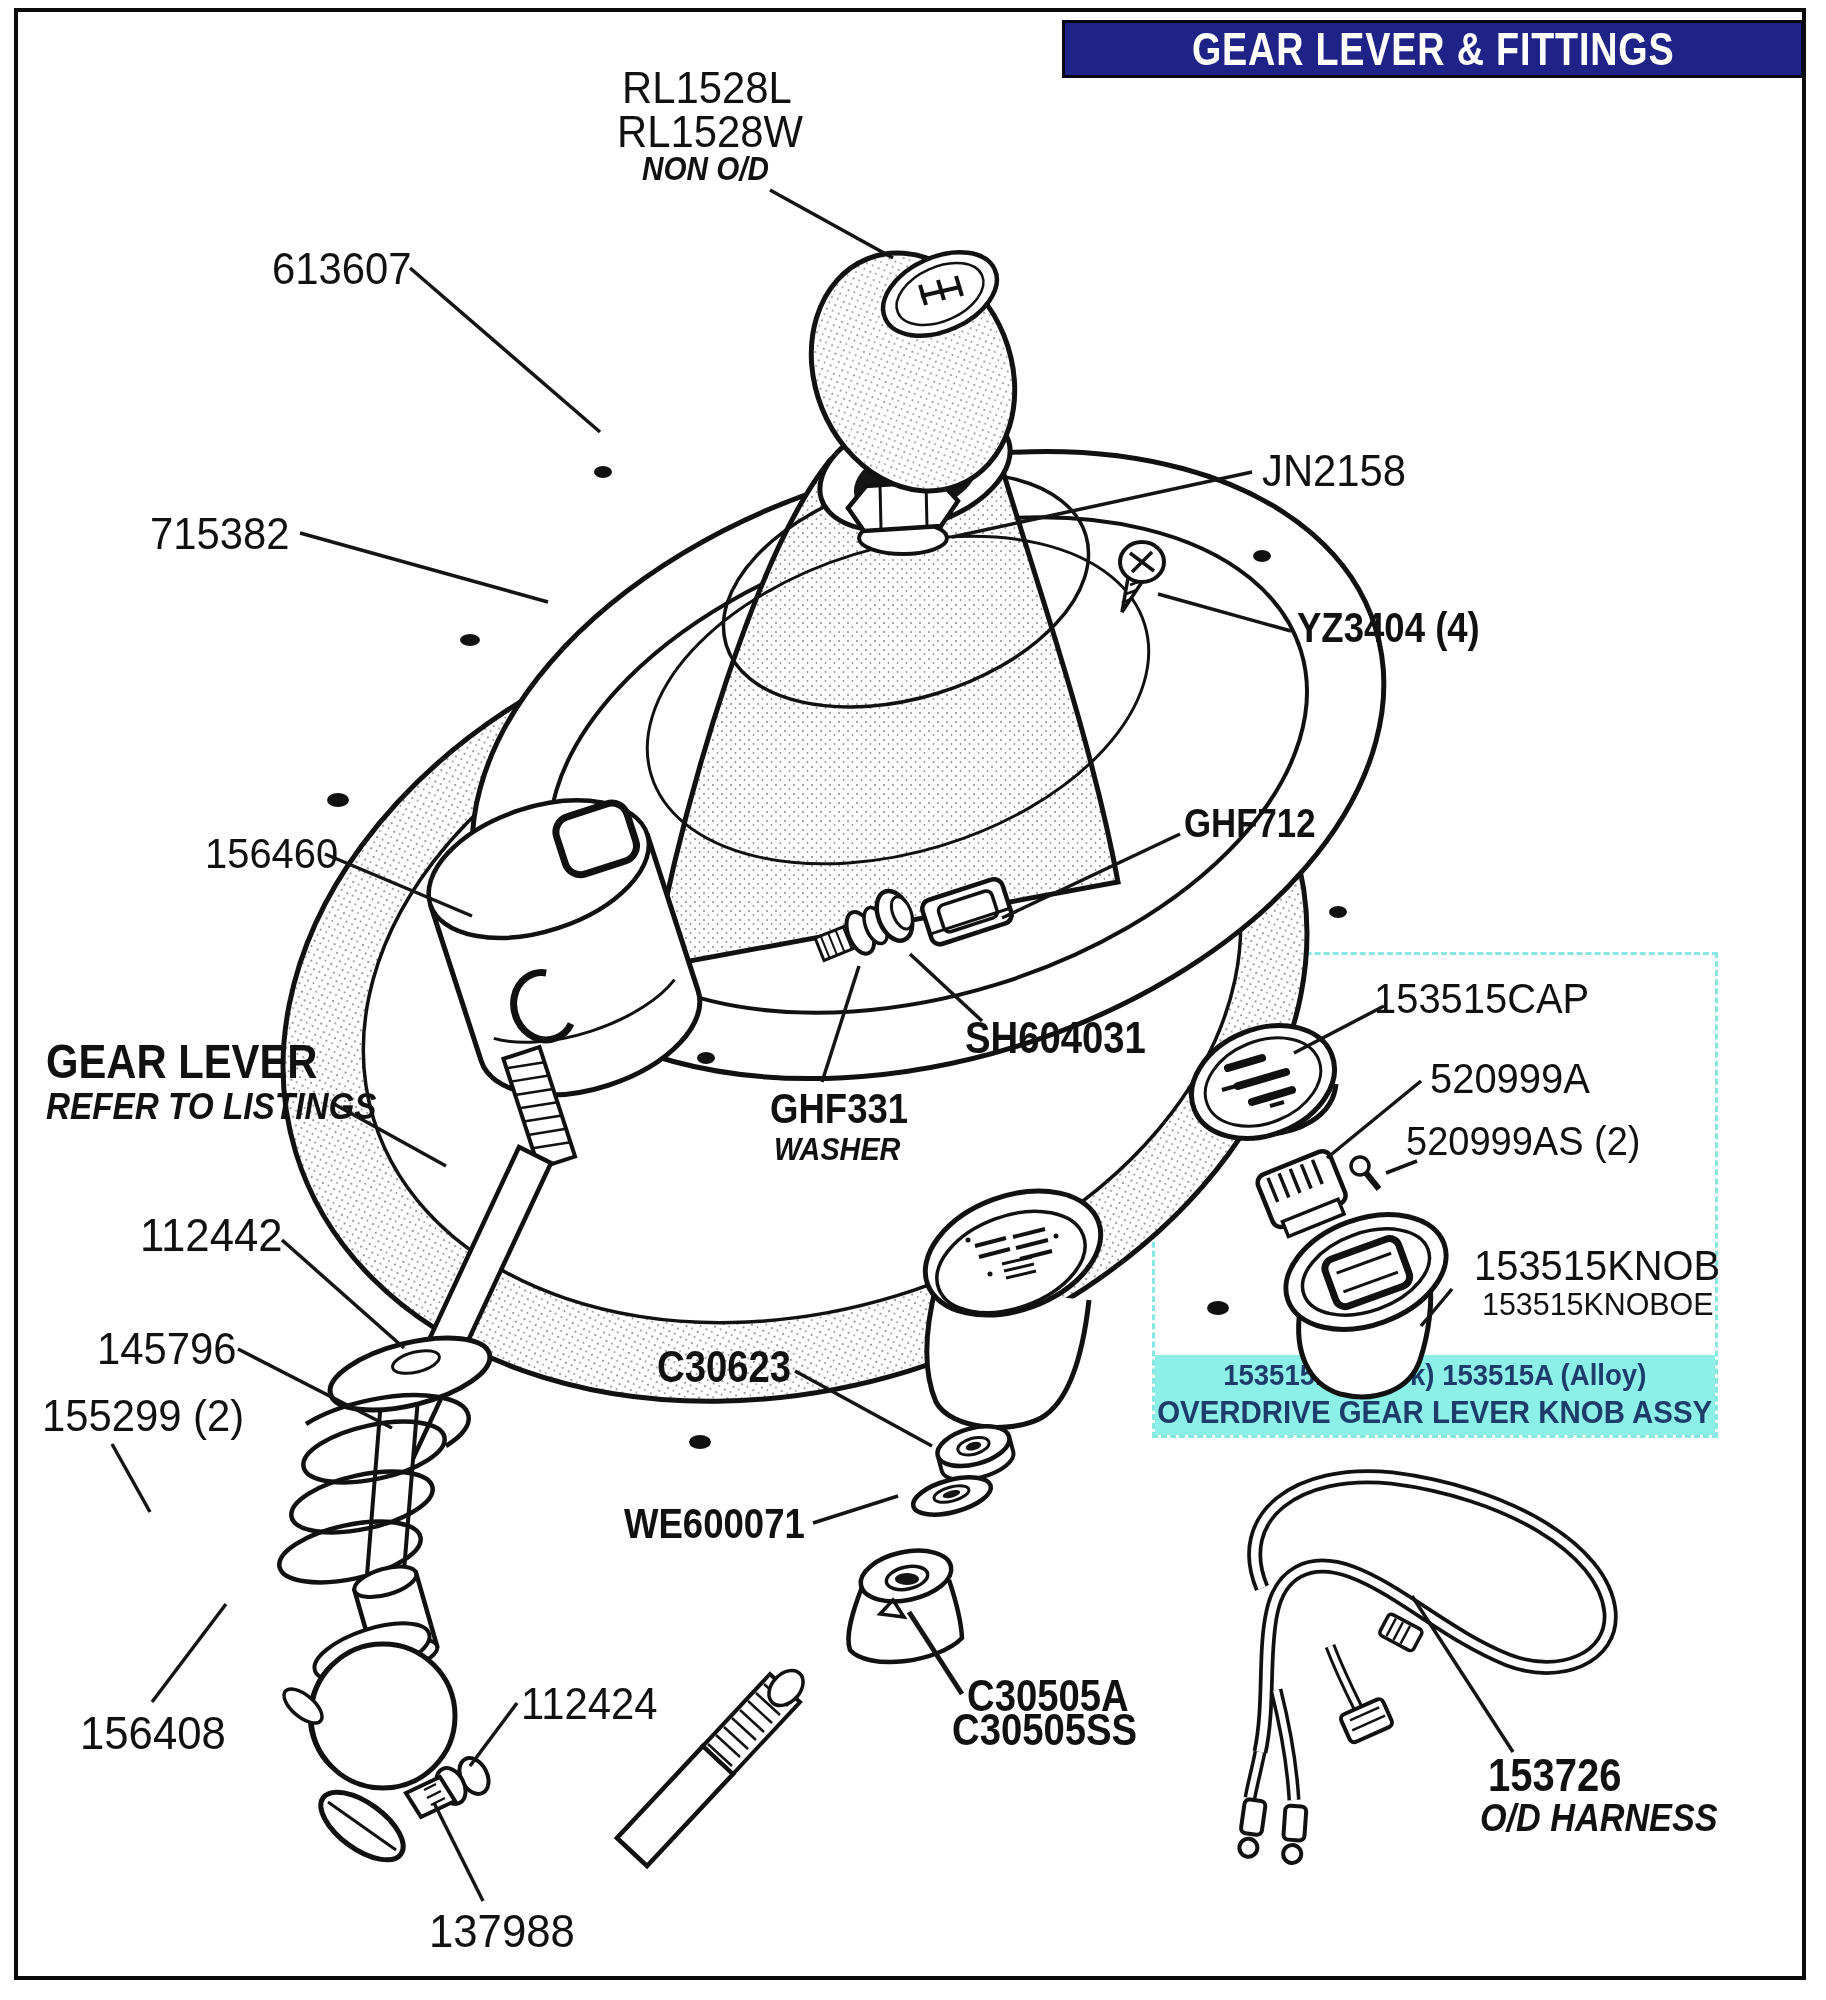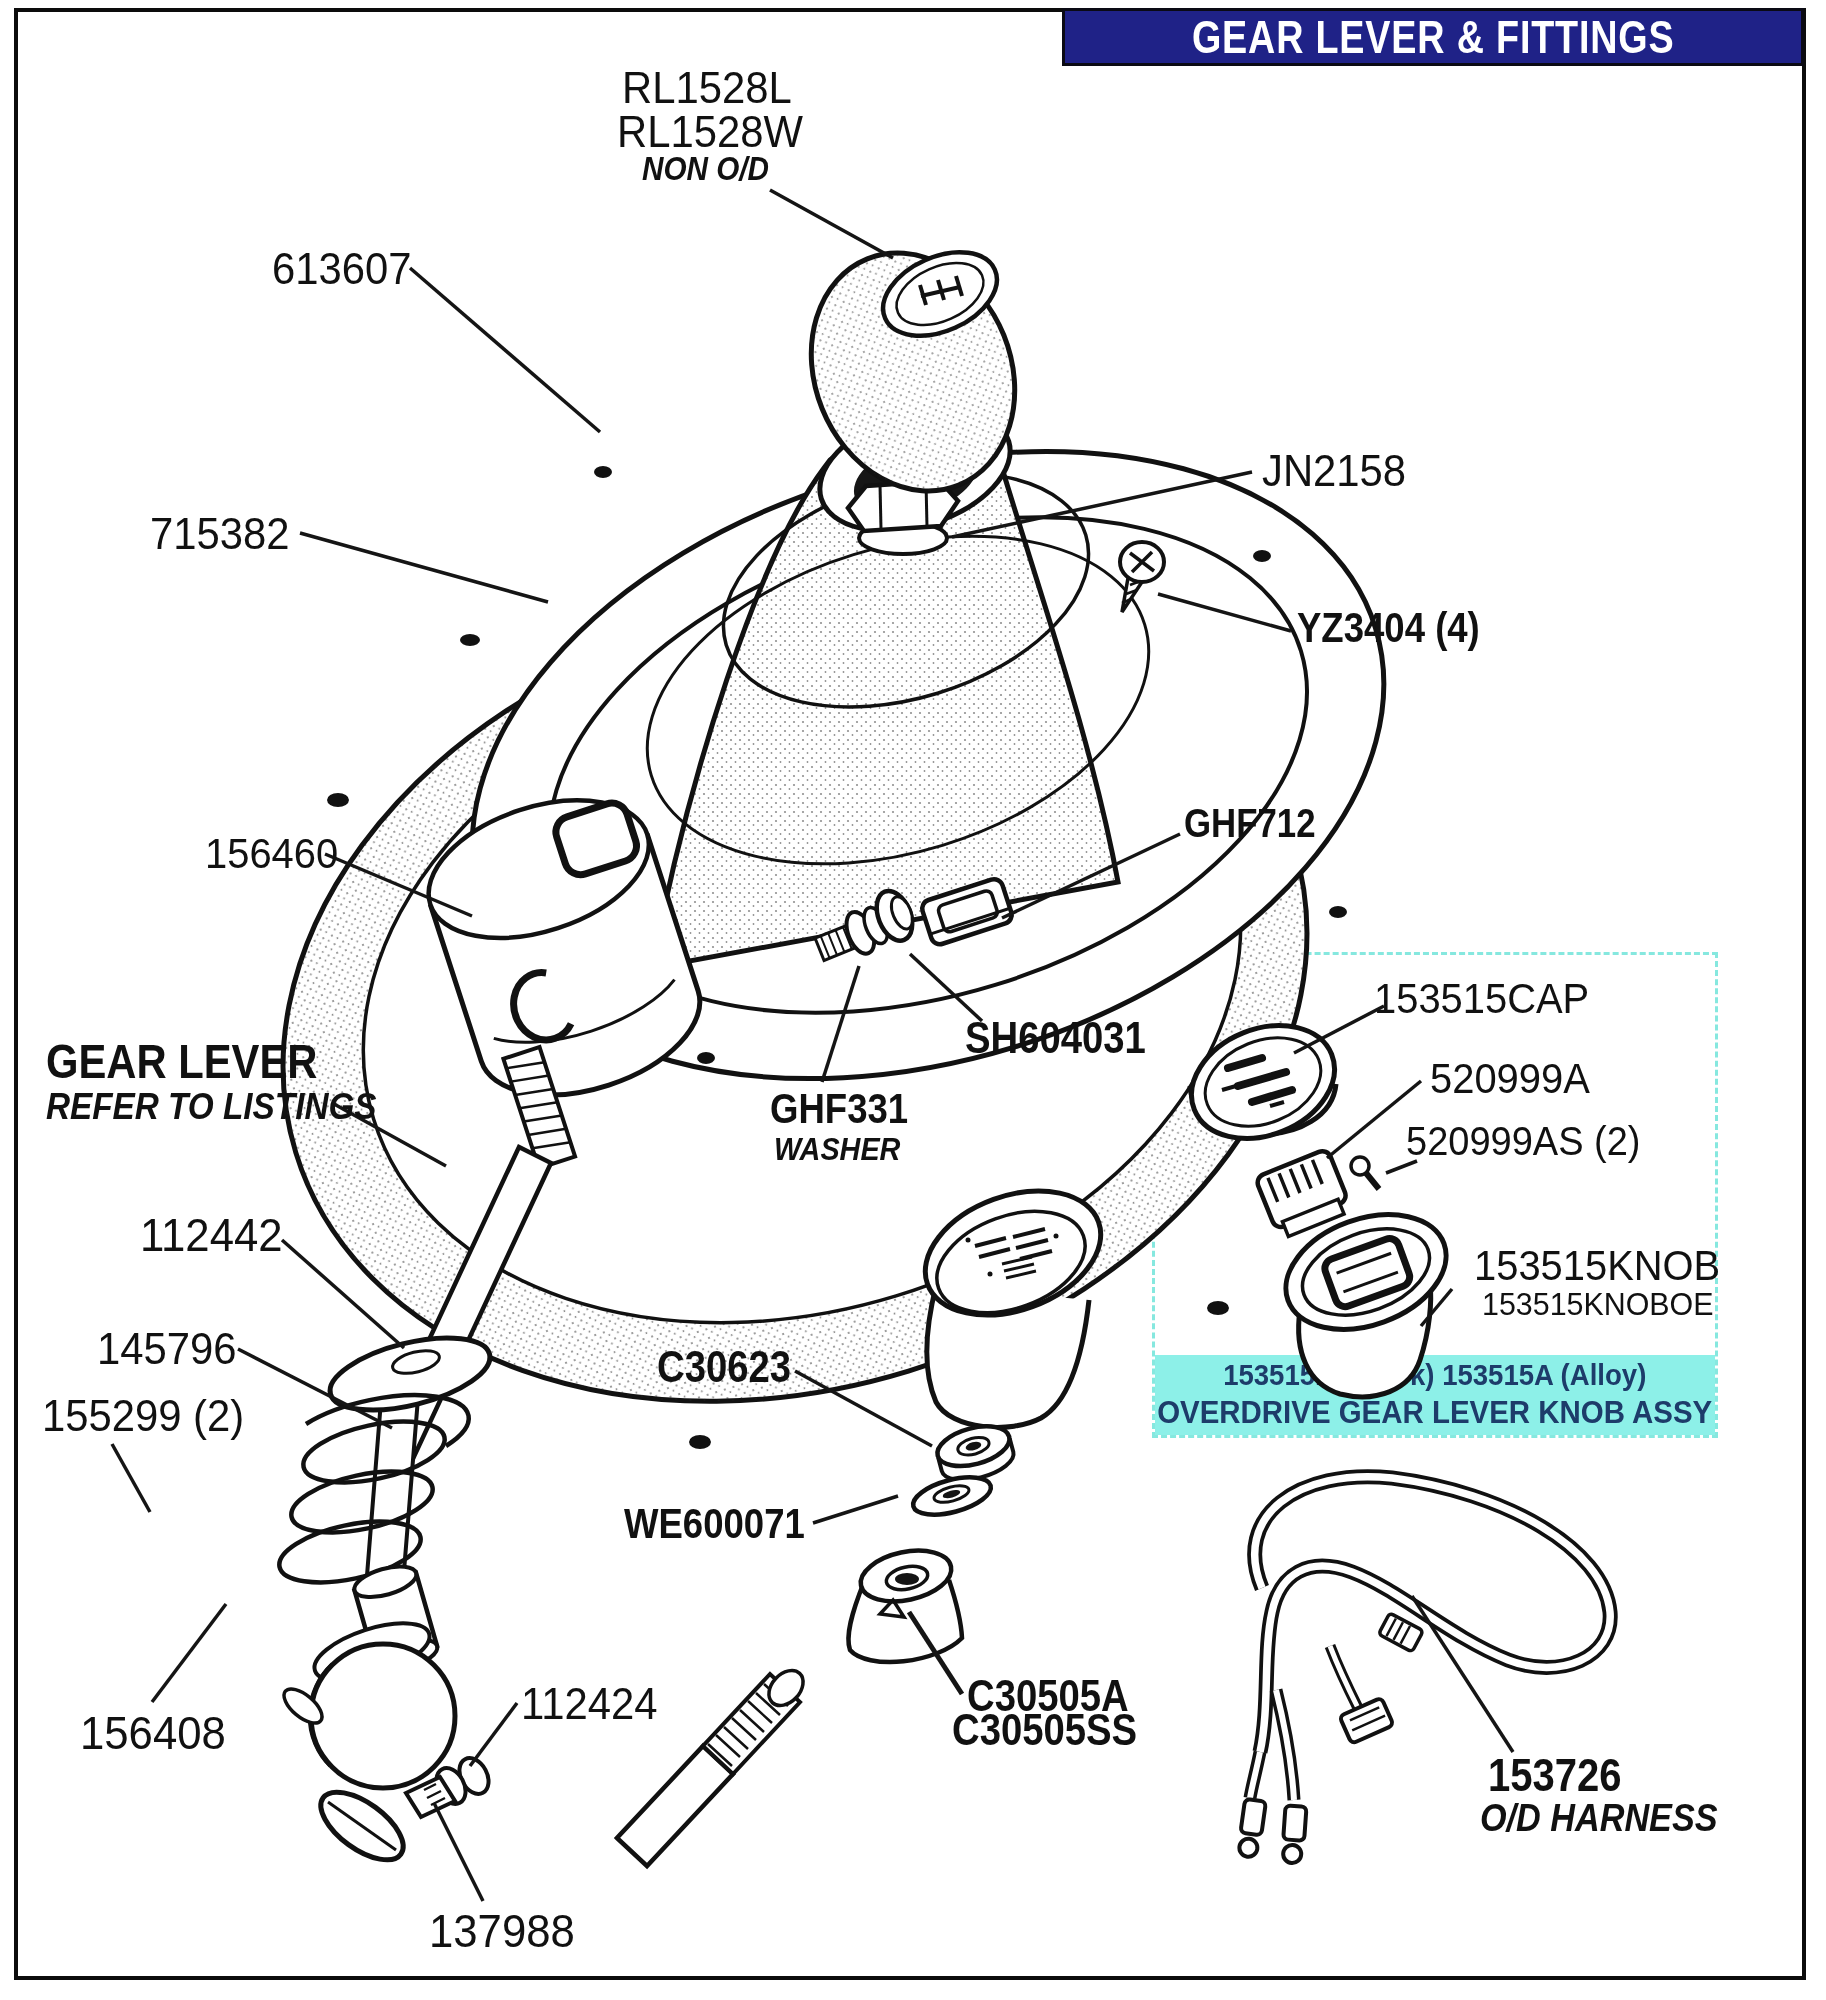--- a/index.html
+++ b/index.html
@@ -1,20 +1,20 @@
 <!DOCTYPE html>
 <html><head>
 <meta charset="utf-8">
 <style>
   html,body{margin:0;padding:0;}
   body{width:1826px;height:2000px;position:relative;background:#ffffff;overflow:hidden;
        font-family:"Liberation Sans",sans-serif;}
   .page-border{position:absolute;left:14px;top:8px;width:1792px;height:1972px;
        border:4px solid #0c0c0c;box-sizing:border-box;background:#fff;}
-  .banner{position:absolute;left:1062px;top:8px;width:742px;height:58px;background:#1f2287;
+  .banner{position:absolute;left:1062px;top:20px;width:742px;height:58px;background:#1f2287;
        border:3px solid #0a0a14;box-sizing:border-box;display:flex;align-items:center;justify-content:center;}
   .banner span{color:#fff;font-weight:700;font-size:46px;white-space:nowrap;
        transform:scaleX(.82);letter-spacing:1px;}
   .inset-box{position:absolute;left:1152px;top:952px;width:566px;height:486px;
        border:3px dashed #86e8df;box-sizing:border-box;background:#fff;}
   .inset-caption{position:absolute;left:0;bottom:0;width:100%;height:80px;background:#8df0e8;
        display:flex;flex-direction:column;align-items:center;justify-content:center;gap:2px;}
   .inset-caption .l1{color:#1d3c6a;font-weight:700;font-size:29px;white-space:nowrap;transform:scaleX(.95);}
   .inset-caption .l2{color:#1d3c6a;font-weight:700;font-size:32px;white-space:nowrap;transform:scaleX(.92);}
   svg.art{position:absolute;left:0;top:0;pointer-events:none;}

